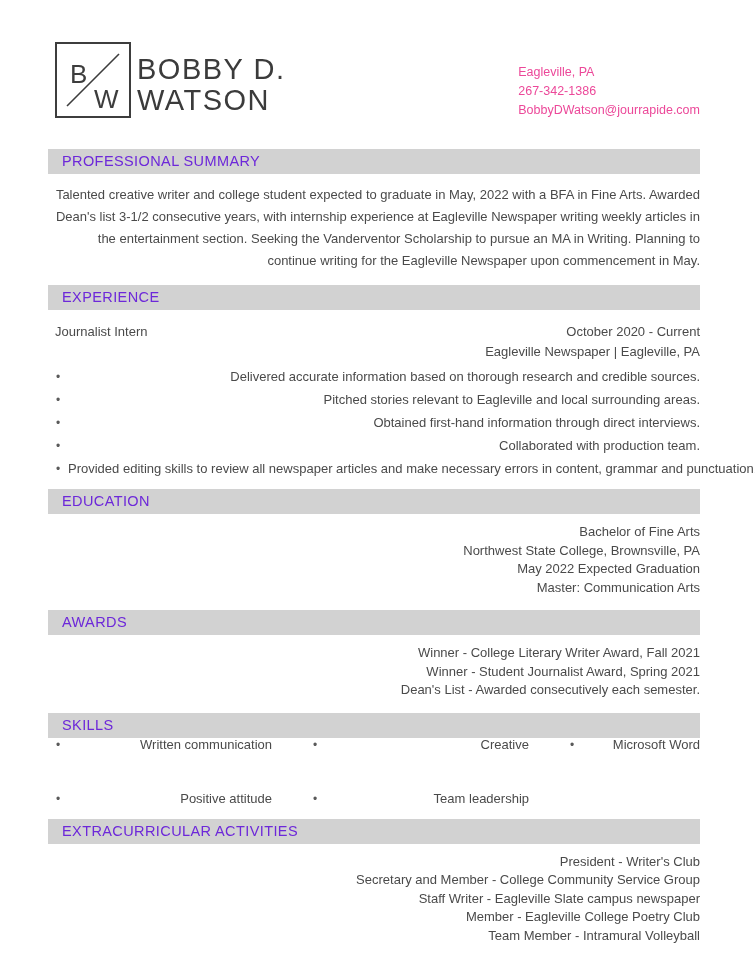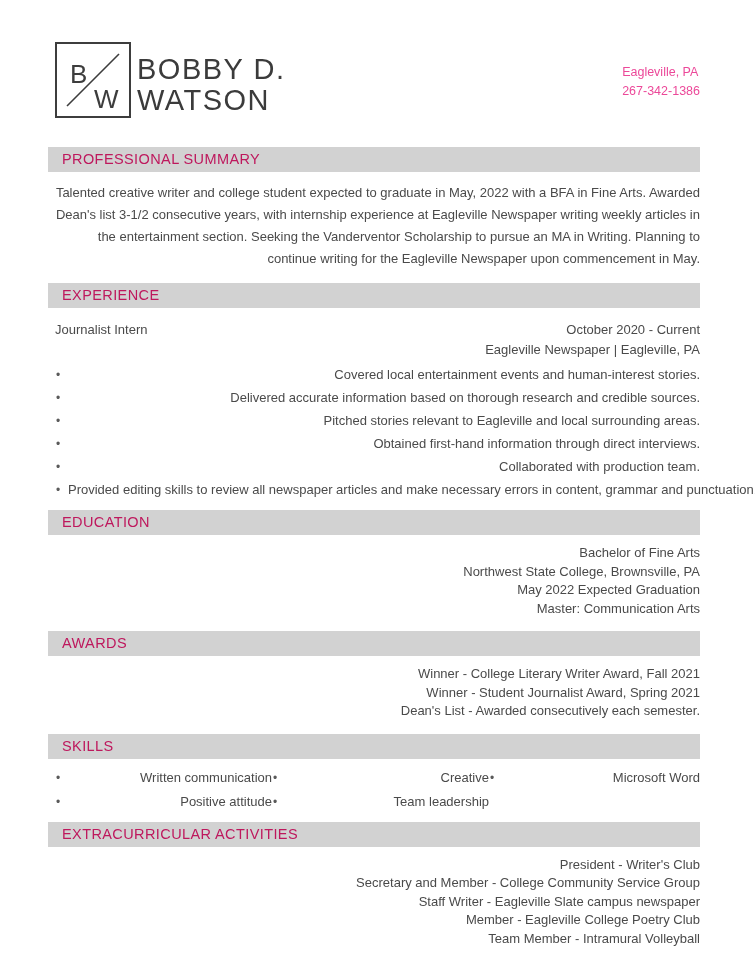--- a/index.html
+++ b/index.html
@@ -19,21 +19,21 @@
     color:#3b3b3b; font-weight:400;
   }
   .contact-block {
     margin-left:auto; padding-top:21px;
     font-size:12.5px; line-height:19px; color:#ec4899;
   }
   
   .content { padding:29px 55px 0 48px; }
   .section { margin-bottom:13px; }
   .section-bar {
-    background:#d2d2d2; color:#be185d;
+    background:#d2d2d2; color:#6d28d9;
     font-size:14.5px; letter-spacing:0.4px;
     padding:4px 14px 5px 14px;
   }
   .section-body { padding-left:7px; font-size:13px;text-align:right; }
   .summary-text { margin-top:10px; line-height:22px; }
   
   .job-header { display:flex; justify-content:space-between; margin-top:12px; line-height:19px; }
   .job-company { line-height:19px; margin-top:1px; }
   ul.bullet-list { list-style:none; margin-top:3px; }
   ul.bullet-list li {
@@ -43,21 +43,21 @@
   ul.bullet-list li::before {
     content:"\2022"; position:absolute; left:1px; top:0;
     font-size:12px; color:#5a5a5a;
   }
   
   .line-list { margin-top:9px; }
   .line-list div { line-height:18.5px; white-space:nowrap; }
   
   .skills-grid {
     display:grid; grid-template-columns:217px 217px auto;
-    row-gap:10px; margin-top:12px;
+    row-gap:10px; gap:40px;
   }
   .skills-grid .skill {
     position:relative; padding-left:13px; line-height:14px; white-space:nowrap;
   }
   .skills-grid .skill::before {
     content:"\2022"; position:absolute; left:1px; top:0;
     font-size:12px; color:#5a5a5a;
   }
 </style>
 </head>
@@ -73,20 +73,21 @@
         <text x="37" y="64" font-family="Liberation Sans, sans-serif" font-size="26" fill="#3d3d3d">W</text>
       </svg>
     </div>
     <div class="name-block">
       <div>BOBBY D.</div>
       <div>WATSON</div>
     </div>
     <div class="contact-block">
       <div>Eagleville, PA</div>
       <div>267-342-1386</div>
+      <div>BobbyDWatson@jourrapide.com</div>
     </div>
   </div>
 
   <div class="content">
 
     <div class="section">
       <div class="section-bar">PROFESSIONAL SUMMARY</div>
       <div class="section-body">
         <p class="summary-text">Talented creative writer and college student expected to graduate in May, 2022 with a BFA in Fine Arts. Awarded Dean's list 3-1/2 consecutive years, with internship experience at Eagleville Newspaper writing weekly articles in the entertainment section. Seeking the Vanderventor Scholarship to pursue an MA in Writing. Planning to continue writing for the Eagleville Newspaper upon commencement in May.</p>
       </div>
@@ -94,21 +95,20 @@
 
     <div class="section">
       <div class="section-bar">EXPERIENCE</div>
       <div class="section-body">
         <div class="job-header">
           <span>Journalist Intern</span>
           <span>October 2020 - Current</span>
         </div>
         <div class="job-company">Eagleville Newspaper | Eagleville, PA</div>
         <ul class="bullet-list">
-          <li>Covered local entertainment events and  human-interest stories.</li>
           <li>Delivered accurate information based on thorough research and credible sources.</li>
           <li>Pitched stories relevant to Eagleville and local surrounding areas.</li>
           <li>Obtained first-hand information through direct interviews.</li>
           <li>Collaborated with production team.</li>
           <li>Provided editing skills to review all newspaper articles and make necessary errors in content, grammar and punctuation.</li>
         </ul>
       </div>
     </div>
 
     <div class="section">

